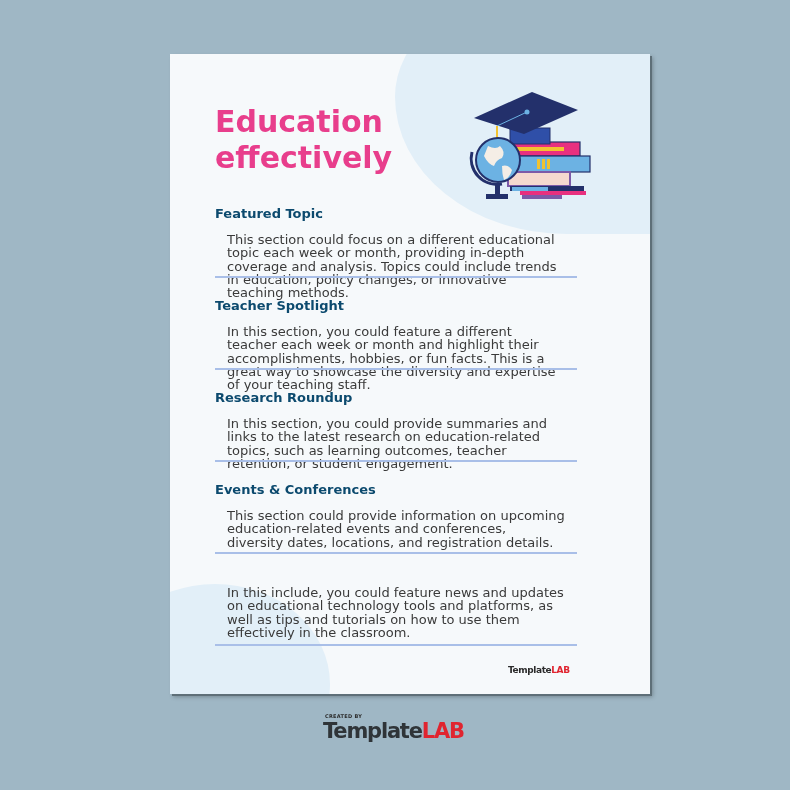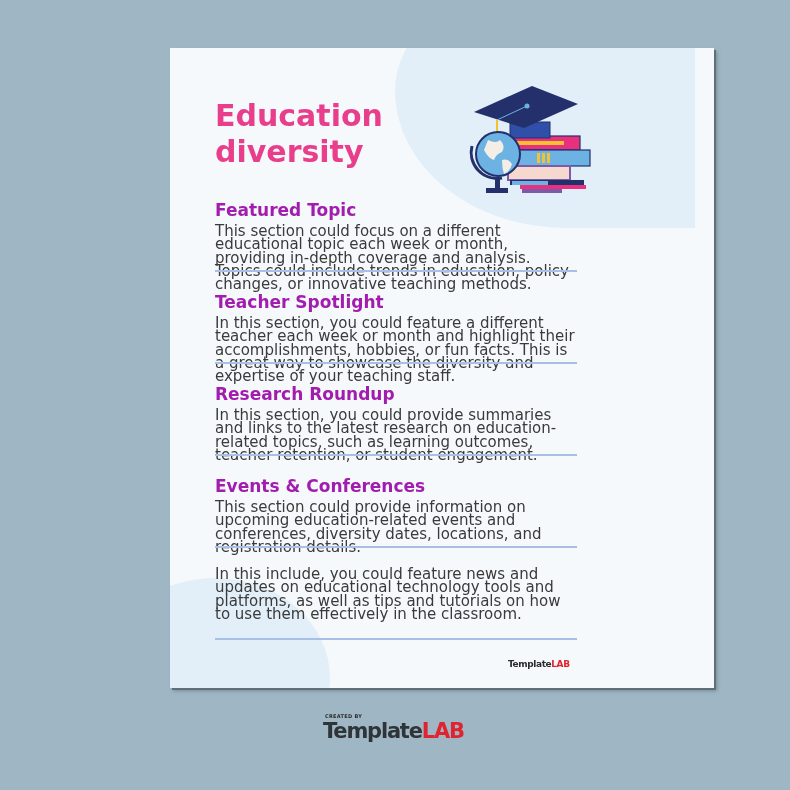--- a/index.html
+++ b/index.html
@@ -3,22 +3,22 @@
   <meta charset="utf-8">
   <style>
     html, body { margin: 0; padding: 0; }
     body {
       width: 790px; height: 790px;
       background: #9fb7c5;
       position: relative; overflow: hidden;
       font-family: "Liberation Sans", sans-serif;
     }
     .page {
-      position: absolute; left: 170px; top: 48px;
-      width: 544px; height: 640px;
+      position: absolute; left: 170px; top: 54px;
+      width: 480px; height: 640px;
       background: #f6f9fb;
       box-shadow: 2px 2px 0 #5e6f78, 3px 3px 4px rgba(0,0,0,0.25);
       overflow: hidden;
     }
     .blob-top {
       position: absolute; left: 225px; top: -60px;
       width: 300px; height: 240px;
       background: #e2eff8;
       border-radius: 45% 0 0 60%;
     }
@@ -31,26 +31,26 @@
     .title {
       position: absolute; left: 45px; top: 50px;
       color: #e83e8c;
       font-family: "DejaVu Sans", sans-serif;
       font-weight: bold; font-size: 30px; line-height: 36px;
       margin: 0;
     }
     .illus { position: absolute; left: 292px; top: 36px; width: 132px; height: 112px; }
     .section { position: absolute; left: 45px; width: 362px; }
     .sec-h {
-      color: #a21caf; font-weight: bold; font-size: 17px;
+      color: #0c4a6e; font-weight: bold; font-size: 13px;
       font-family: "DejaVu Sans", sans-serif;
       margin: 0 0 5px 0;
     }
     .sec-p {
-      color: #3a3a3a; font-size: 15px; line-height: 13.3px; margin: 0;
+      color: #3a3a3a; font-size: 13px; line-height: 13.3px; margin: 12px;
       font-family: "DejaVu Sans", sans-serif;
     }
     .divider {
       position: absolute; left: 0; width: 362px; height: 2px;
       background: #a9bfe8;
     }
     .brand-small {
       position: absolute; left: 338px; top: 611px;
       font-family: "DejaVu Sans", sans-serif;
       font-size: 9px; font-weight: bold; letter-spacing: -0.4px;
@@ -68,21 +68,21 @@
   </style>
 </head>
 <body>
 
 <div class="page">
   <div class="blob-top"></div>
   <div class="blob-bottom"></div>
 
   <h1 class="title">
     <span>Education</span><br>
-    <span>diversity</span>
+    <span>effectively</span>
   </h1>
 
   <svg class="illus" viewBox="0 0 132 112">
 
     <rect x="42" y="52" width="76" height="14" fill="#e8307f" stroke="#23306b" stroke-width="1.2"></rect>
     <rect x="52" y="57" width="50" height="4" fill="#f2c230"></rect>
     <rect x="46" y="66" width="82" height="16" fill="#6cb2e3" stroke="#23306b" stroke-width="1.2"></rect>
     <rect x="75" y="69" width="3" height="10" fill="#f2c230"></rect>
     <rect x="80" y="69" width="3" height="10" fill="#f2c230"></rect>
     <rect x="85" y="69" width="3" height="10" fill="#f2c230"></rect>

